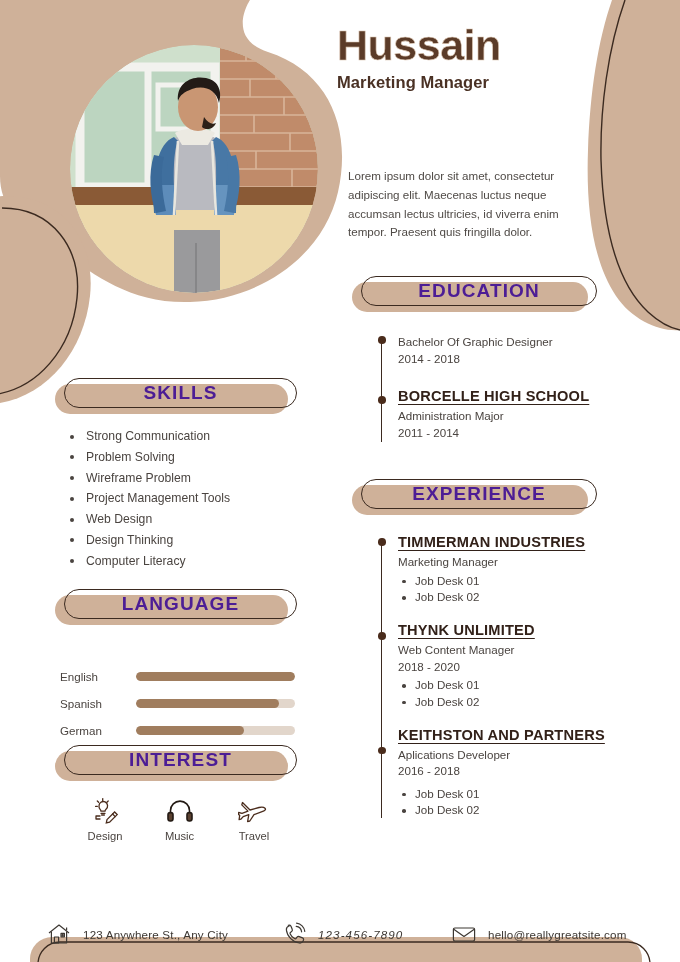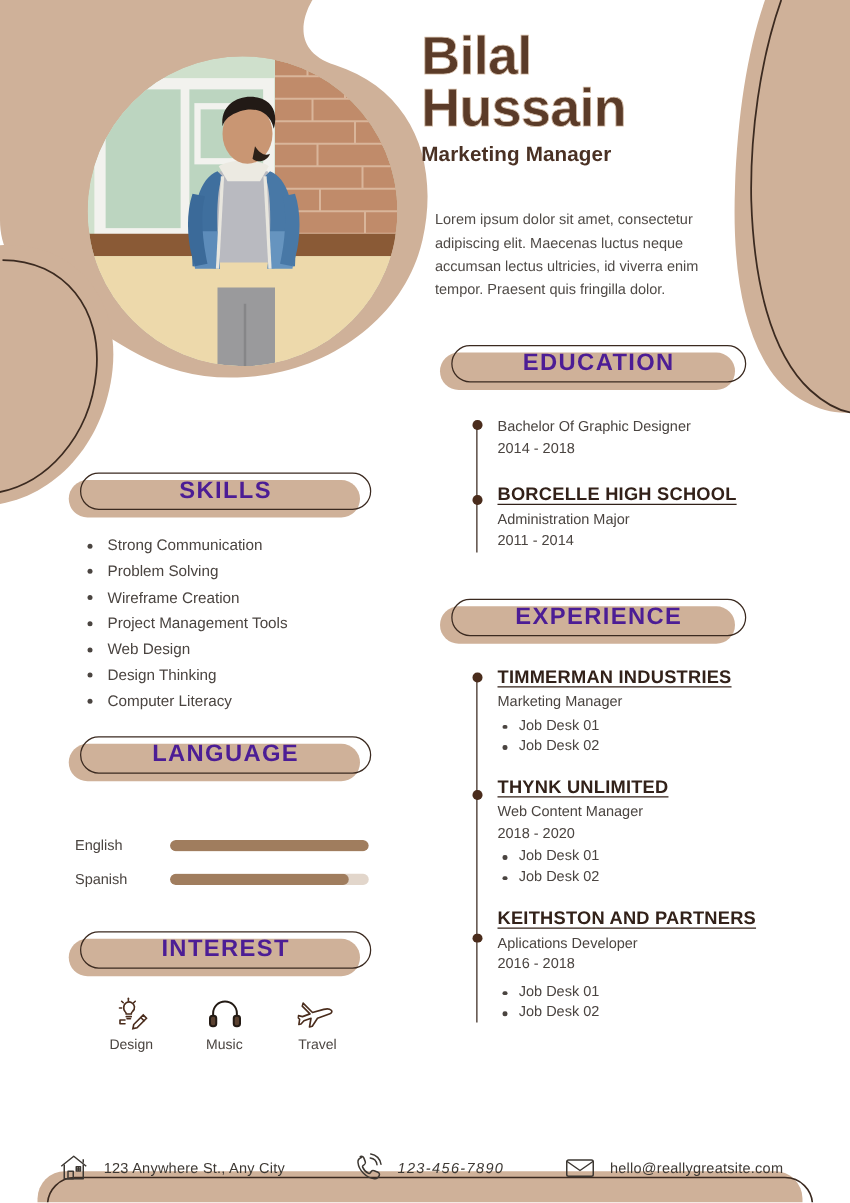--- a/index.html
+++ b/index.html
@@ -389,21 +389,20 @@
                  C146,44 134,40 122,44 C114,47 110,50 108,56 Z" fill="#221a16"></path>
         <path d="M134,72 C138,78 142,80 146,78 C144,84 136,86 132,82 Z" fill="#2b2018"></path>
 
         <path d="M84,110 C78,128 80,152 86,168 L96,166 C92,148 90,126 94,112 Z" fill="#3b6a99"></path>
         <path d="M166,110 C172,128 170,152 164,168 L154,166 C158,148 160,126 156,112 Z" fill="#4878a6"></path>
       </g>
     </svg>
   </div>
 
   <div class="name-block">
-    <div class="name-line">Bilal</div>
     <div class="name-line">Hussain</div>
     <div class="role">Marketing Manager</div>
   </div>
 
   <p class="summary">Lorem ipsum dolor sit amet, consectetur adipiscing elit. Maecenas luctus neque accumsan lectus ultricies, id viverra enim tempor. Praesent quis fringilla dolor.</p>
 
   <div class="pill" id="pill-education">
     <div class="fill"></div>
     <div class="outline"></div>
     <div class="label">EDUCATION</div>
@@ -470,21 +469,21 @@
 
   <div class="pill" id="pill-skills">
     <div class="fill"></div>
     <div class="outline"></div>
     <div class="label">SKILLS</div>
   </div>
 
   <ul class="skills-list">
     <li>Strong Communication</li>
     <li>Problem Solving</li>
-    <li>Wireframe Creation</li>
+    <li>Wireframe Problem</li>
     <li>Project Management Tools</li>
     <li>Web Design</li>
     <li>Design Thinking</li>
     <li>Computer Literacy</li>
   </ul>
 
   <div class="pill" id="pill-language">
     <div class="fill"></div>
     <div class="outline"></div>
     <div class="label">LANGUAGE</div>
@@ -494,20 +493,26 @@
     <div class="lang-row">
       <span class="lang-name">English</span>
       <span class="lang-track">
         <span class="lang-fill" id="lang-fill-0" style="width: 100%;"></span>
       </span>
     </div>
     <div class="lang-row">
       <span class="lang-name">Spanish</span>
       <span class="lang-track">
         <span class="lang-fill" id="lang-fill-1" style="width: 90%;"></span>
+      </span>
+    </div>
+    <div class="lang-row">
+      <span class="lang-name">German</span>
+      <span class="lang-track">
+        <span class="lang-fill" id="lang-fill-2" style="width: 68%;"></span>
       </span>
     </div>
   </div>
 
   <div class="pill" id="pill-interest">
     <div class="fill"></div>
     <div class="outline"></div>
     <div class="label">INTEREST</div>
   </div>
 

